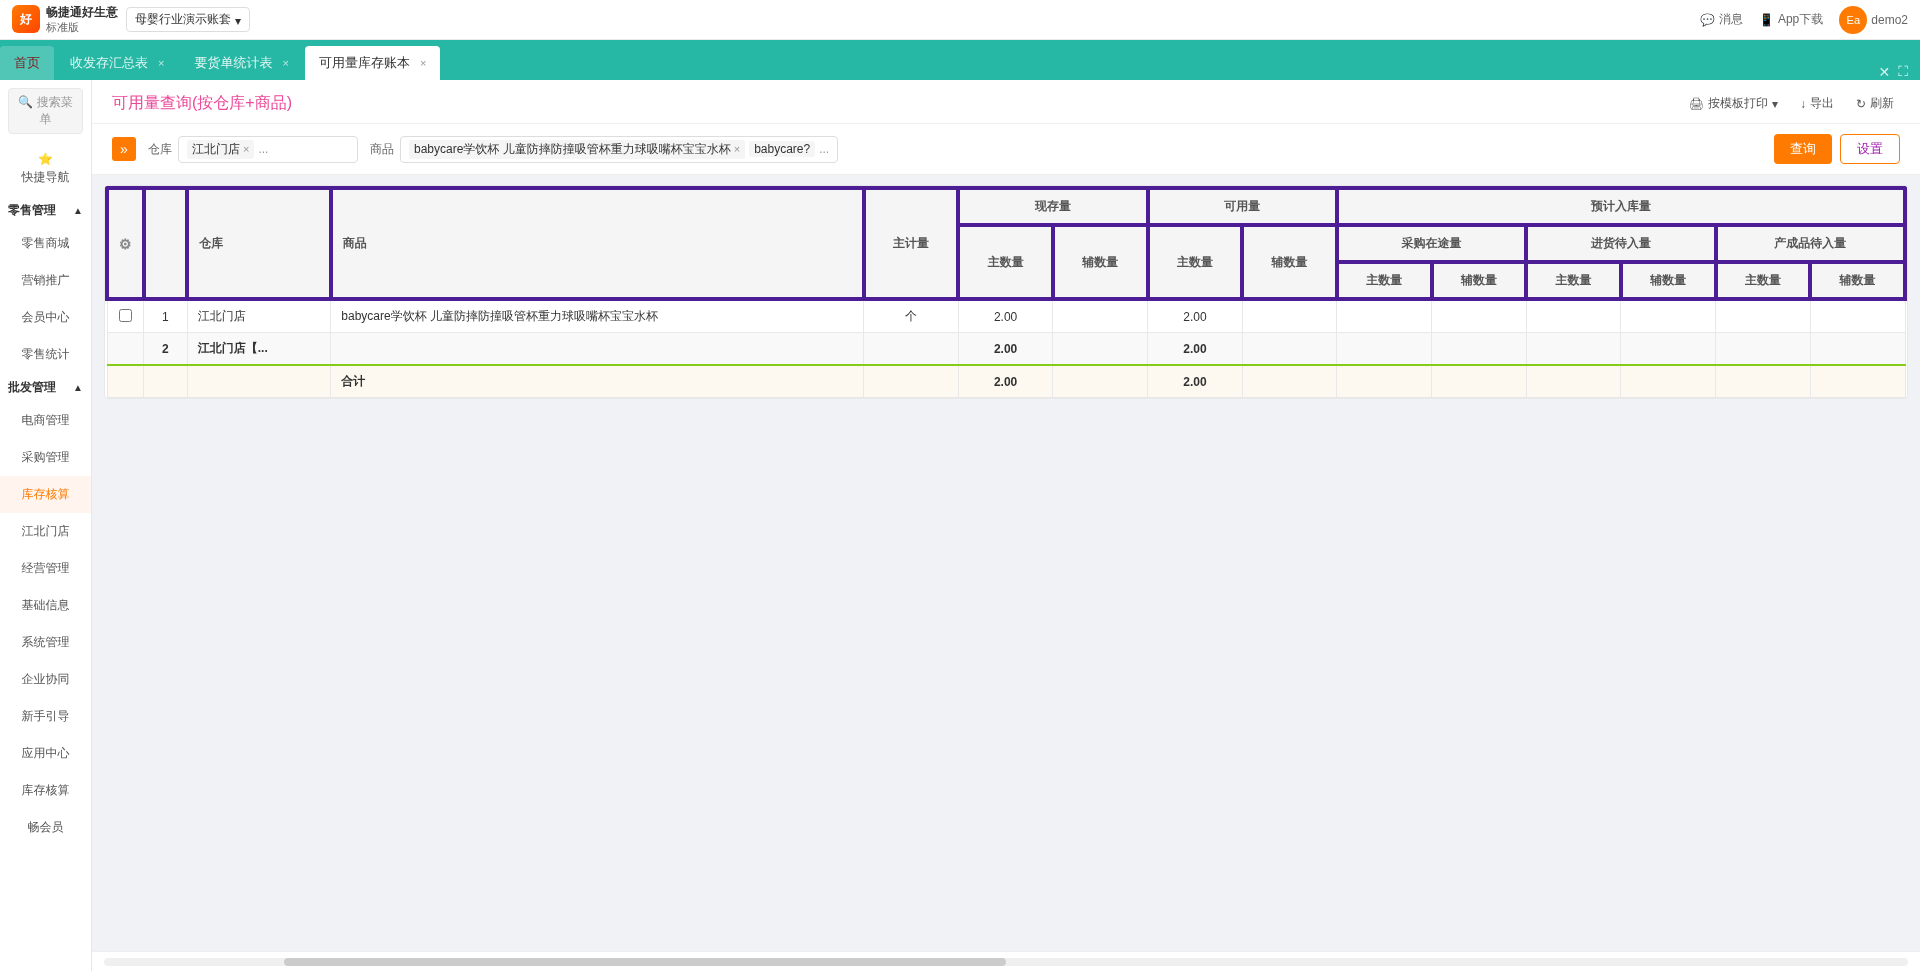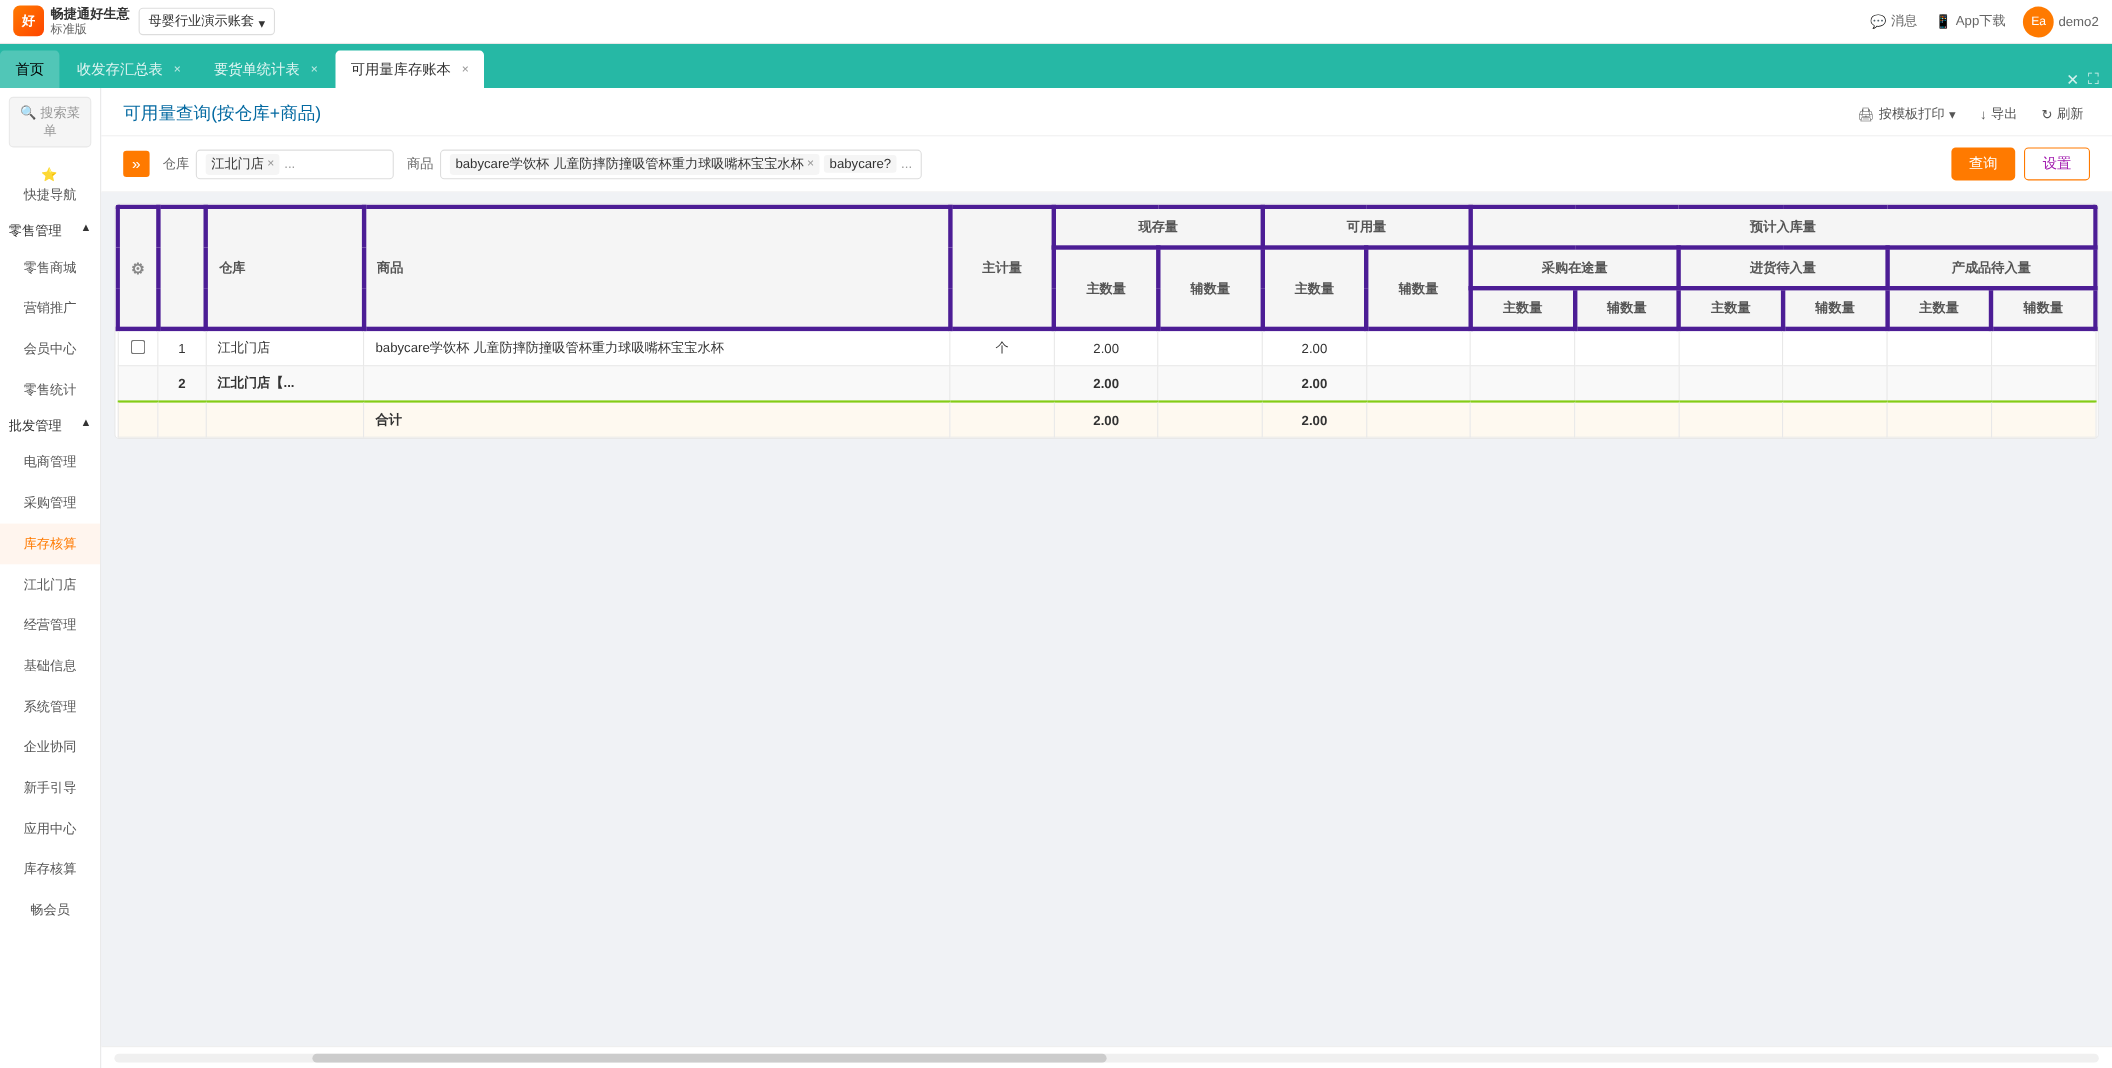--- a/index.html
+++ b/index.html
@@ -13,45 +13,45 @@
     .logo-text { font-size: 11px; color: #666; line-height: 1.3; }
     .logo-text .main { color: #333; font-weight: bold; font-size: 12px; }
     .industry-selector { display: flex; align-items: flex-end; gap: 4px; border: 1px solid #ddd; border-radius: 4px; padding: 3px 8px; font-size: 12px; color: #333; background: #fff; cursor: pointer; }
     .top-bar-right { display: flex; align-items: center; gap: 16px; }
     .top-bar-action { display: flex; align-items: center; gap: 4px; font-size: 12px; color: #666; cursor: pointer; }
     .avatar { width: 28px; height: 28px; border-radius: 50%; background: #ff7a00; display: flex; align-items: center; justify-content: center; color: white; font-size: 11px; }
 
     
     .nav-tabs { height: 40px; background: #26b8a5; display: flex; align-items: flex-end; padding: 0 0 0 0; flex-shrink: 0; }
     .nav-tab { height: 34px; padding: 0 14px; display: flex; align-items: center; gap: 6px; font-size: 13px; color: rgba(255,255,255,0.85); cursor: pointer; border-radius: 4px 4px 0 0; margin-right: 2px; }
-    .nav-tab.home { background: rgba(255,255,255,0.2); color: #000000; font-family: Liberation Mono, monospace; }
+    .nav-tab.home { background: rgba(255,255,255,0.2); color: #7f1d1d; font-family: Liberation Mono, monospace; }
     .nav-tab.active { background: #fff; color: #333; }
     .nav-tab .close-btn { font-size: 11px; color: rgba(255,255,255,0.7); cursor: pointer; margin-left: 4px; }
     .nav-tab.active .close-btn { color: #999; }
     .nav-tabs-spacer { flex: 1; }
     .nav-tabs-actions { display: flex; align-items: center; gap: 8px; padding: 0 12px; color: rgba(255,255,255,0.8); font-size: 18px; cursor: pointer; }
 
     
     .main-layout { display: flex; flex: 1; overflow: hidden; }
 
     
     .sidebar { width: 92px; background: #fff; border-right: 1px solid #e8e8e8; display: flex; flex-direction: column; overflow-y: auto; flex-shrink: 0; }
     .sidebar-search { padding: 8px; }
     .sidebar-search-btn { width: 100%; background: #f5f5f5; border: 1px solid #e8e8e8; border-radius: 4px; padding: 5px; font-size: 12px; color: #999; cursor: pointer; text-align: center; }
     .sidebar-item { padding: 10px 8px; text-align: center; font-size: 12px; color: #555; cursor: pointer; display: flex; flex-direction: column; align-items: center; gap: 3px; }
     .sidebar-item.active { color: #ff7a00; background: #fff5ee; }
-    .sidebar-group { padding: 6px 8px; display: flex; justify-content: space-between; font-size: 12px; color: #333; cursor: pointer; font-weight: normal; }
+    .sidebar-group { padding: 6px 8px; display: flex; align-items: center; justify-content: space-between; font-size: 12px; color: #333; cursor: pointer; font-weight: bold; }
     .sidebar-group .arrow { font-size: 10px; }
 
     
     .content-area { flex: 1; display: flex; flex-direction: column; overflow: hidden; background: #f0f2f5; }
 
     
     .page-header { background: #fff; padding: 12px 20px 8px; display: flex; align-items: center; justify-content: space-between; border-bottom: 1px solid #eee; flex-shrink: 0; }
-    .page-title { font-size: 16px; font-weight: 500; color: #0369a1; }
+    .page-title { font-size: 16px; font-weight: 500; color: #ec4899; }
     .page-actions { display: flex; align-items: center; gap: 10px; }
     .action-btn { display: flex; align-items: center; gap: 4px; font-size: 12px; color: #555; cursor: pointer; padding: 3px 6px; }
 
     
     .filter-bar { background: #fff; padding: 10px 20px; display: flex; align-items: center; gap: 12px; border-bottom: 1px solid #eee; flex-shrink: 0; }
     .expand-btn { width: 24px; height: 24px; background: #ff7a00; border-radius: 3px; display: flex; align-items: center; justify-content: center; color: white; font-size: 14px; cursor: pointer; flex-shrink: 0; }
     .filter-group { display: flex; align-items: center; gap: 6px; }
     .filter-label { font-size: 12px; color: #666; white-space: nowrap; }
     .filter-tags { display: flex; align-items: center; gap: 4px; border: 1px solid #ddd; border-radius: 4px; padding: 3px 8px; min-width: 180px; background: #fff; }
     .filter-tag { display: flex; align-items: center; gap: 3px; background: #f5f5f5; border-radius: 3px; padding: 1px 5px; font-size: 12px; color: #333; }

